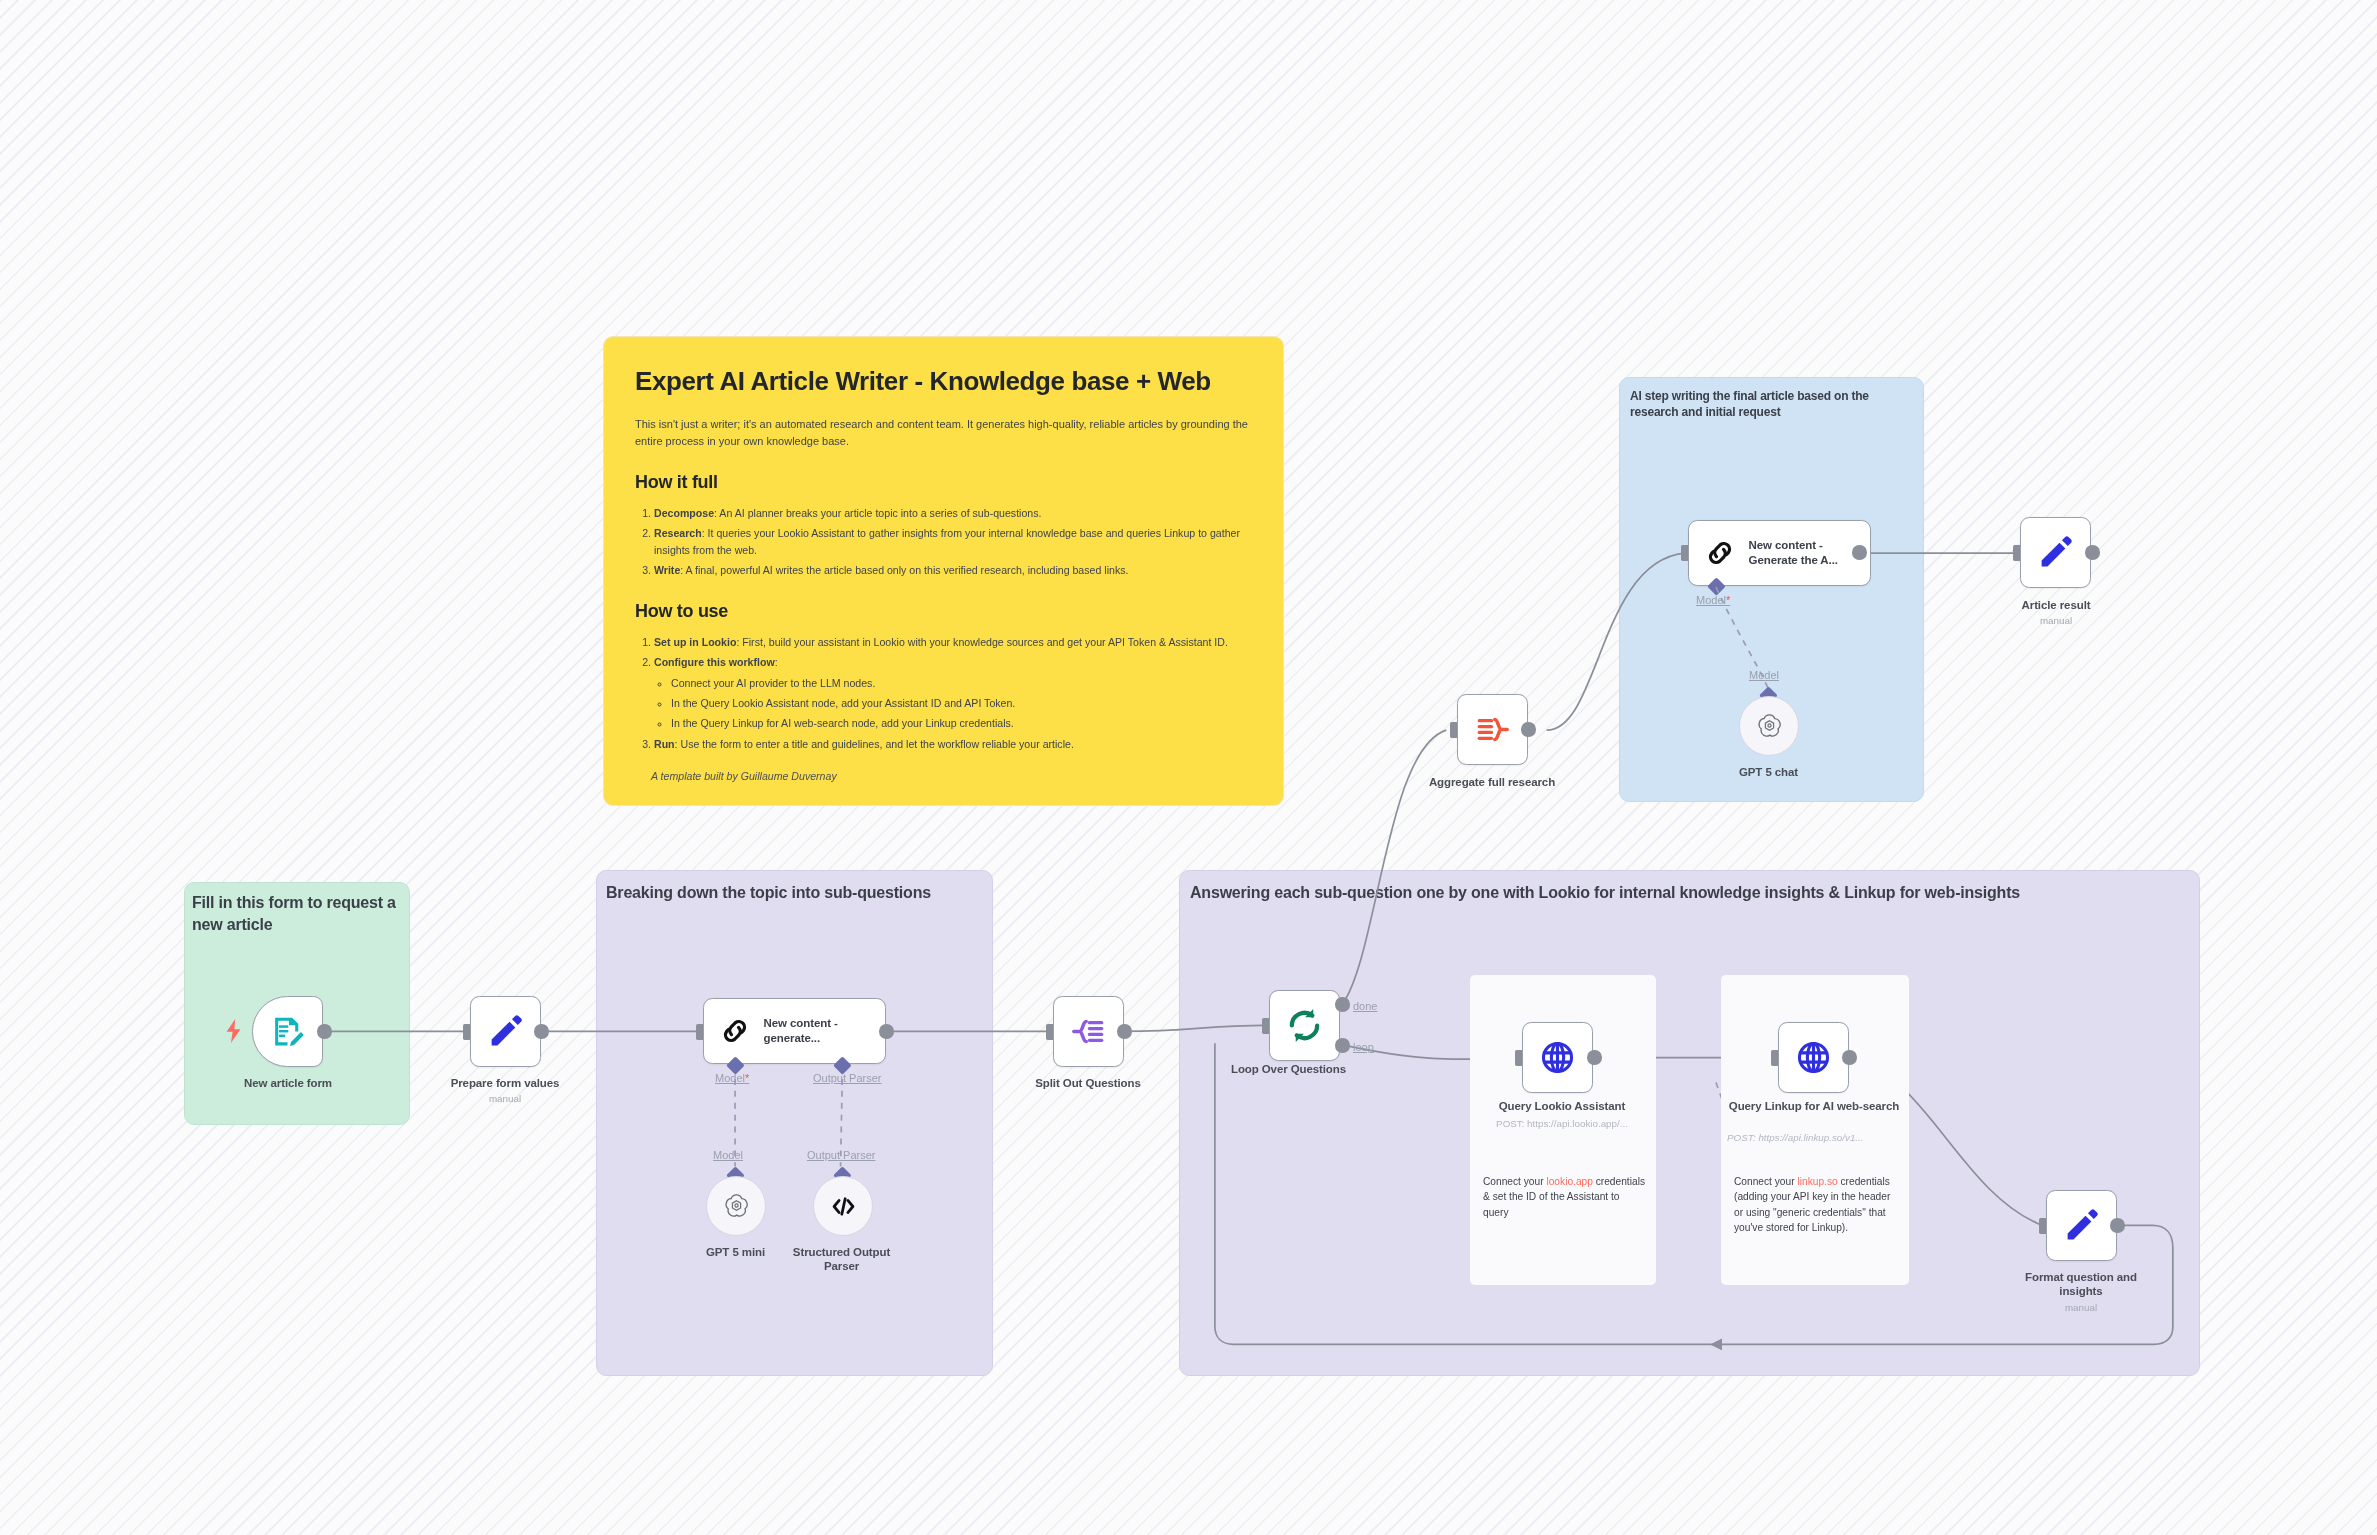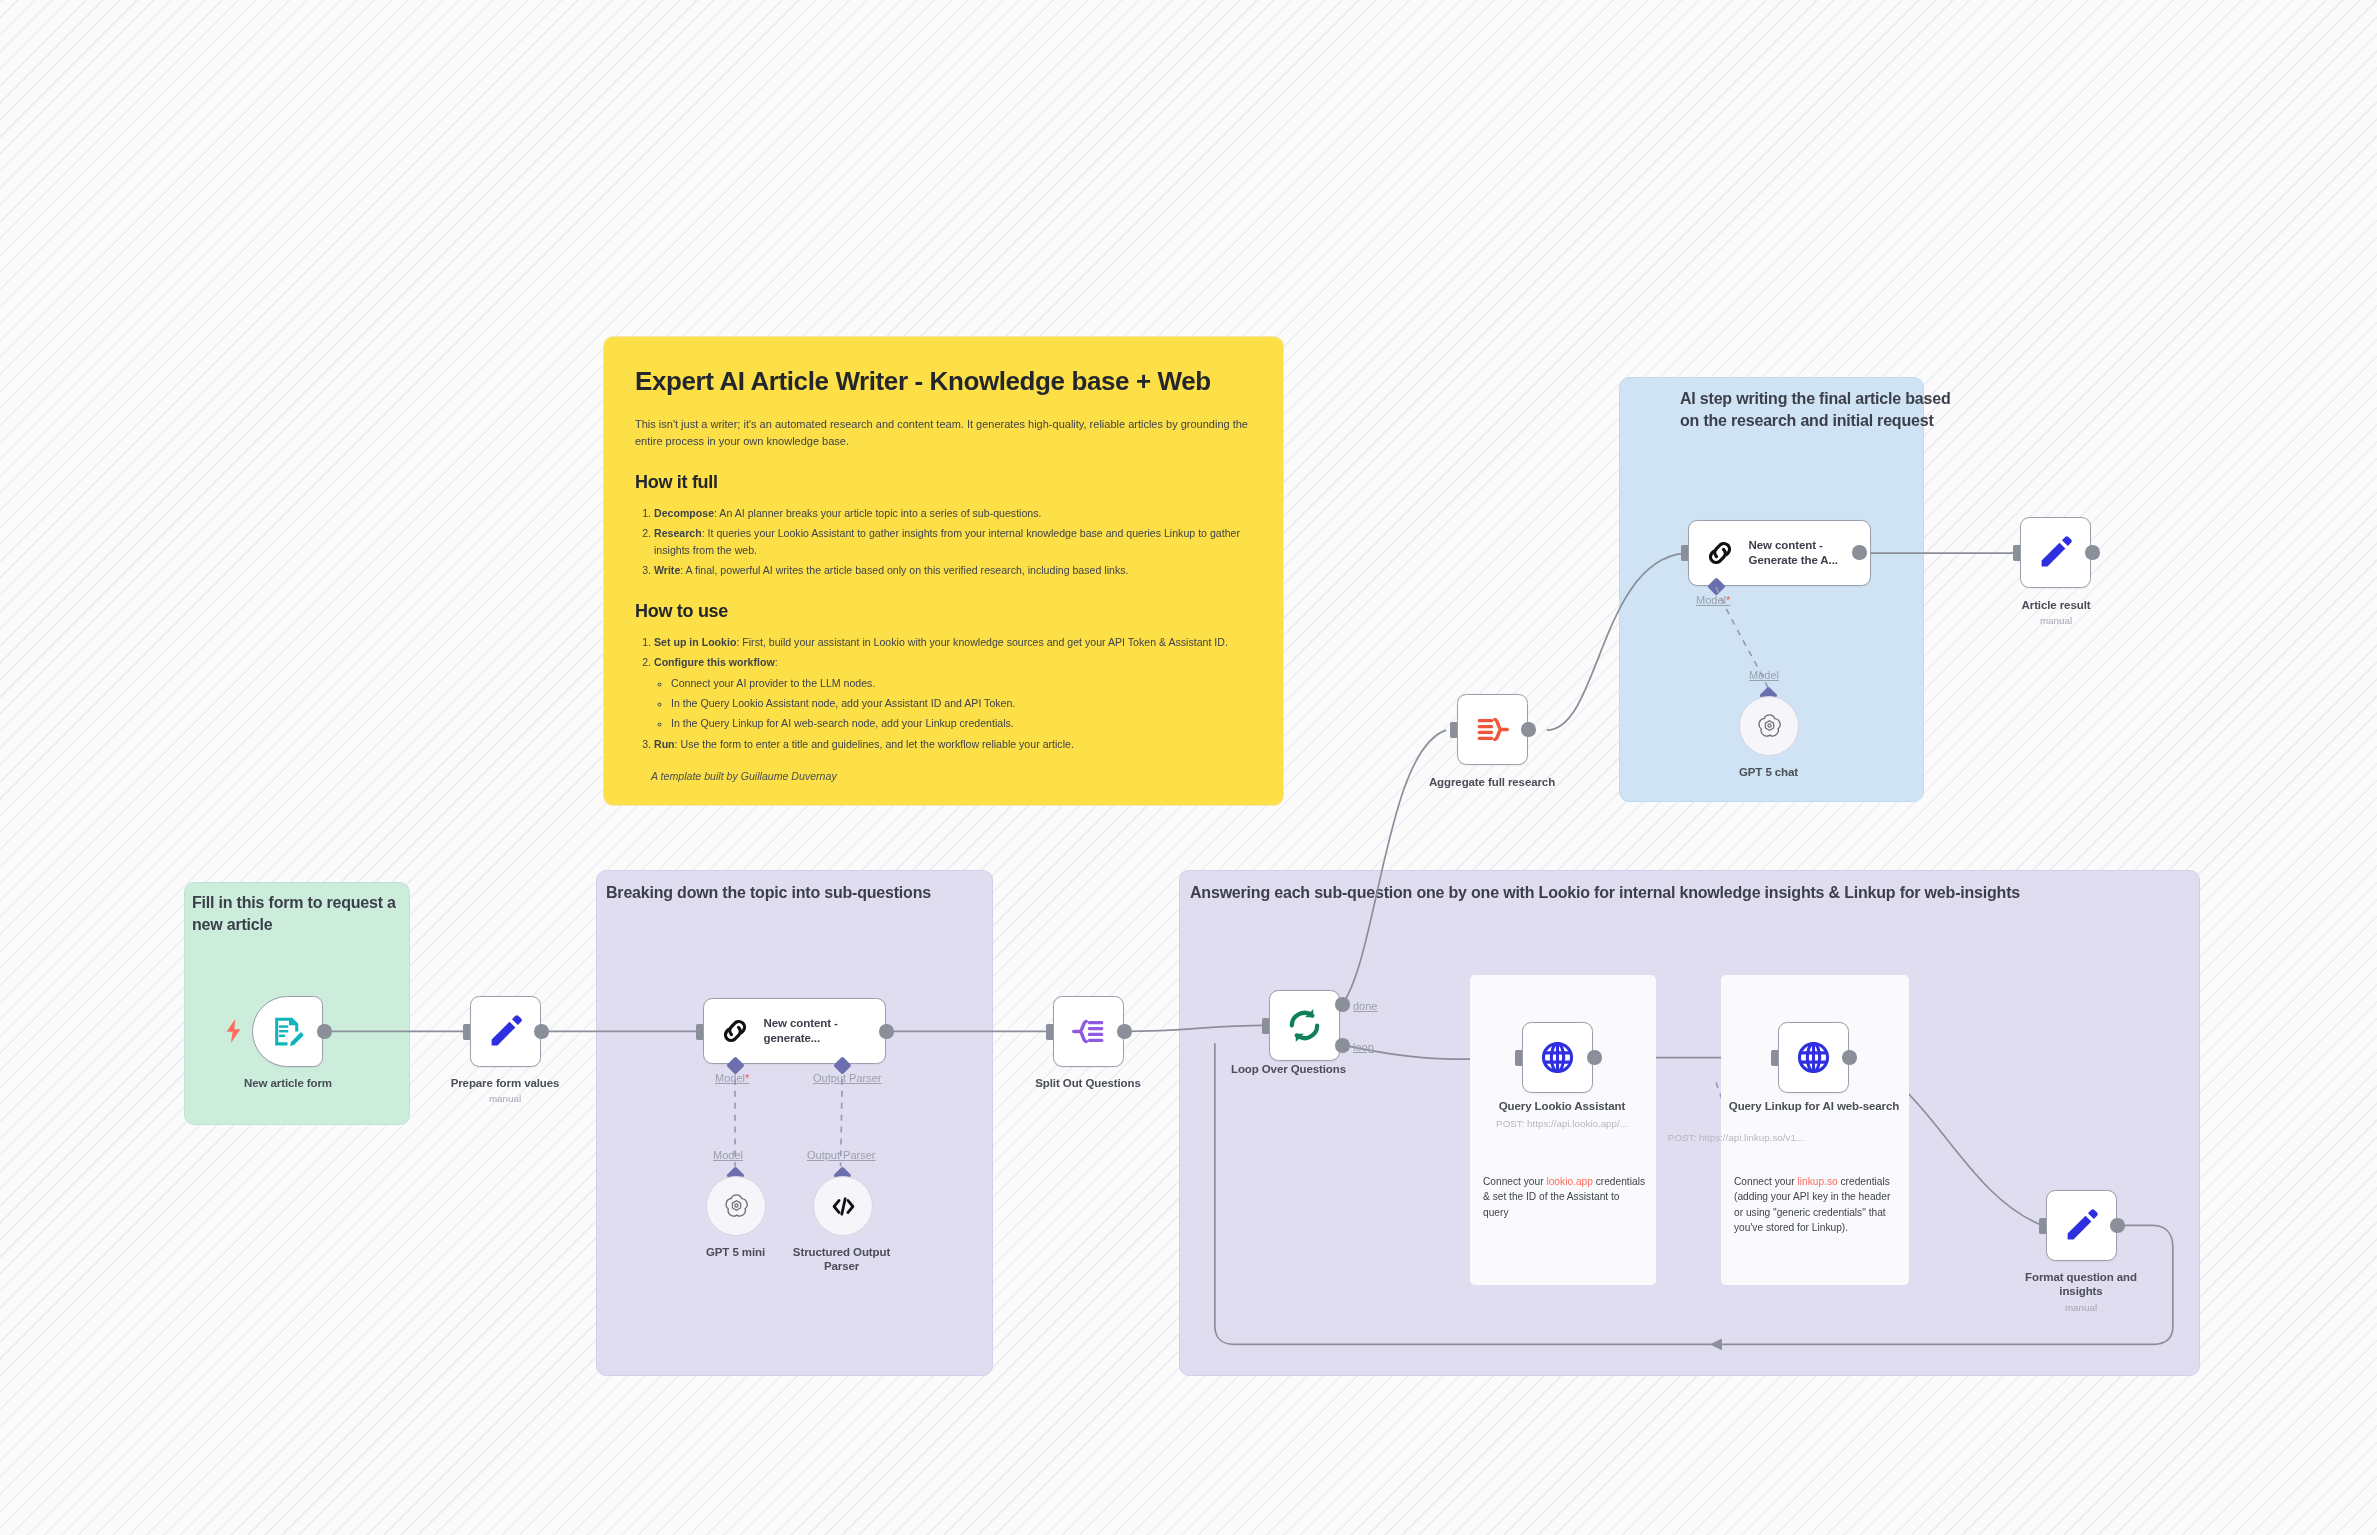--- a/index.html
+++ b/index.html
@@ -107,21 +107,21 @@
   <div class="sticky sticky-green" style="left:184px;top:882px;width:226px;height:243px;"></div>
   <div class="grp-title" style="left:192px;top:892px;width:204px;font-size:16px;line-height:1.35;">Fill in this form to request a new article</div>
 
   <div class="sticky sticky-purple" style="left:596px;top:870px;width:397px;height:506px;"></div>
   <div class="grp-title" style="left:606px;top:882px;width:357px;font-size:16px;line-height:1.35;">Breaking down the topic into sub-questions</div>
 
   <div class="sticky sticky-purple" style="left:1179px;top:870px;width:1021px;height:506px;"></div>
   <div class="grp-title" style="left:1190px;top:882px;width:970px;font-size:16px;line-height:1.35;">Answering each sub-question one by one with Lookio for internal knowledge insights &amp; Linkup for web-insights</div>
 
   <div class="sticky sticky-blue" style="left:1619px;top:377px;width:305px;height:425px;"></div>
-  <div class="grp-title" style="left:1680px;top:388px;width:281px;font-size:16px;line-height:1.35;">AI step writing the final article based on the research and initial request</div>
+  <div class="grp-title" style="left:1630px;top:388px;width:281px;font-size:12px;line-height:1.35;">AI step writing the final article based on the research and initial request</div>
 
   <svg class="wires" viewBox="0 0 2794 1805">
     <defs>
       <marker id="arrow" viewBox="0 0 10 10" refX="9" refY="5" markerWidth="7" markerHeight="7" orient="auto-start-reverse">
         <path d="M 0 0 L 10 5 L 0 10 z" fill="#8a8f99"></path>
       </marker>
       <marker id="arrowL" viewBox="0 0 10 10" refX="9" refY="5" markerWidth="8" markerHeight="8" orient="auto">
         <path d="M 0 0 L 10 5 L 0 10 z" fill="#8a8f99"></path>
       </marker>
     </defs>
@@ -270,21 +270,21 @@
   <div class="port-in" style="left:1771px;top:1050px;"></div>
   <div class="node sq" style="left:1778px;top:1022px;">
     <svg width="37" height="37" viewBox="0 0 24 24">
       <circle cx="12" cy="12" r="9.1" fill="none" stroke="#2f2fe0" stroke-width="2"></circle>
       <ellipse cx="12" cy="12" rx="4" ry="9.1" fill="none" stroke="#2f2fe0" stroke-width="2"></ellipse>
       <path d="M3.3 9 h17.4 M3.3 15 h17.4 M12 2.9 v18.2" stroke="#2f2fe0" stroke-width="2"></path>
     </svg>
   </div>
   <div class="port" style="left:1842px;top:1050px;"></div>
   <div class="node-label" style="left:1727px;top:1099px;width:174px;">Query Linkup for AI web-search</div>
-  <div class="info-url" style="left:1630px;top:1132px;width:174px;text-align:right;">POST: https://api.linkup.so/v1...</div>
+  <div class="info-url" style="left:1727px;top:1132px;width:174px;text-align:left;font-style:italic;">POST: https://api.linkup.so/v1...</div>
   <div class="info-txt" style="left:1734px;top:1174px;width:167px;">
     <span>Connect your </span><span class="lnk">linkup.so</span><span> credentials (adding your API key in the header or using "generic credentials" that you've stored for Linkup).</span>
   </div>
 
   <div class="port-in" style="left:2039px;top:1218px;"></div>
   <div class="node sq" style="left:2046px;top:1190px;">
     <svg width="37" height="37" viewBox="0 0 24 24">
       <path d="M3 17.2 L14.6 5.6 l3.8 3.8 L6.8 21 H3 Z" fill="#2f2fe0"></path>
       <path d="M16.2 4 l2.1 -2.1 a1.5 1.5 0 0 1 2.1 0 l1.7 1.7 a1.5 1.5 0 0 1 0 2.1 L20 7.8 Z" fill="#2f2fe0"></path>
     </svg>

